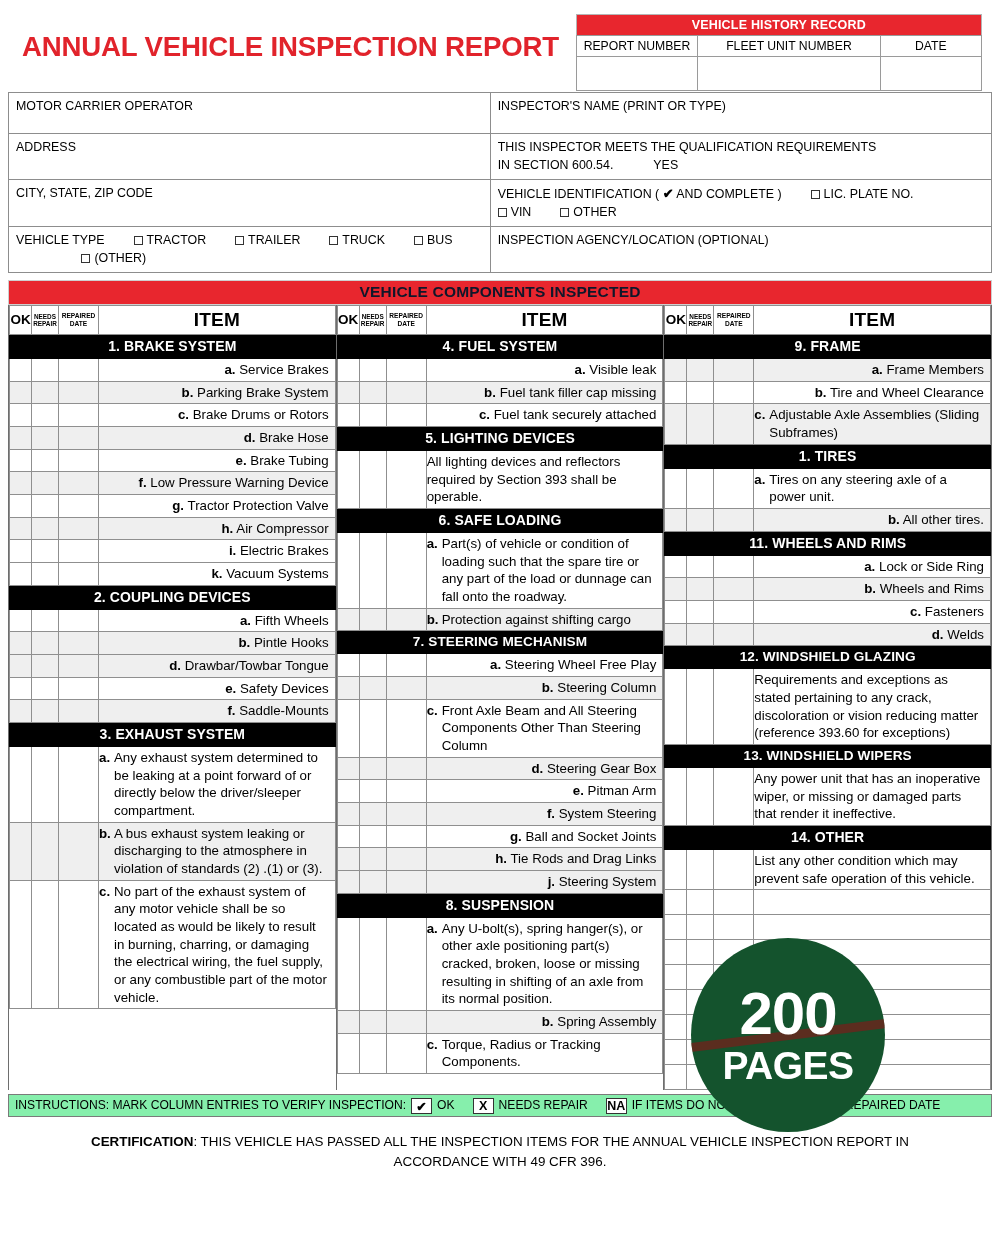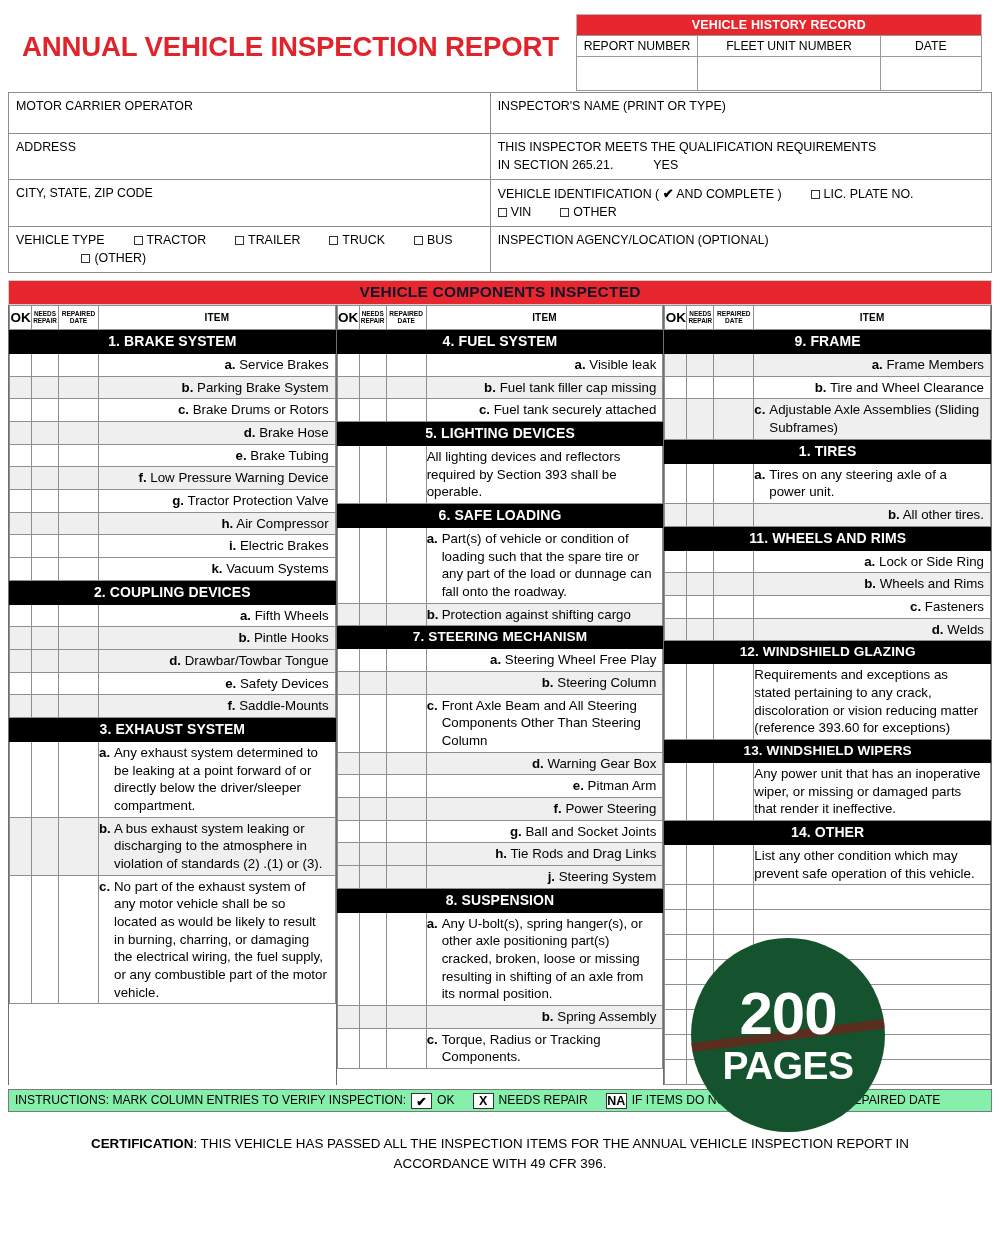--- a/index.html
+++ b/index.html
@@ -74,21 +74,21 @@
   td.nr { width:27px; }
   td.rd { width:40px; }
 
   .hdr td {
     text-align:center; font-weight:bold; vertical-align:middle;
     padding:3px 0; height:24px; background:#fff;
   }
   .hdr .h-ok  { font-size:13.5px; }
   .hdr .h-nr  { font-size:6.4px; line-height:1.15; }
   .hdr .h-rd  { font-size:6.6px; line-height:1.15; }
-  .hdr .h-item{ font-size:10px; letter-spacing:.2px; }
+  .hdr .h-item{ font-size:19px; letter-spacing:.2px; }
 
   tr.sect td {
     background:#000; color:#fff; font-weight:bold;
     font-size:14px; text-align:center; padding:3px 0 4px;
     border:1px solid #000; letter-spacing:.1px;
   }
   tr.sect.wide td { font-size:13.6px; }
 
   td.item {
     font-size:13.3px; line-height:1.33; padding:2px 6px 2px 0;
@@ -123,21 +123,21 @@
     display:inline-block; width:46px; height:16px; border:1px solid #333;
     background:#fff; margin:0 6px; position:relative;
   }
   .instr .line-box:after {
     content:""; position:absolute; left:4px; right:4px; bottom:4px;
     border-bottom:1.5px solid #333;
   }
   .instr .gap { display:inline-block; width:13px; }
 
   
-  .cert { text-align:center; font-size:13.4px; line-height:1.5; margin-top:22px; padding:0 40px; }
+  .cert { text-align:center; font-size:13.4px; line-height:1.5; margin-top:15px; padding:0 40px; }
   .cert b { font-weight:bold; }
 
   
   .badge {
     position:absolute; left:691px; top:938px; width:194px; height:194px;
     border-radius:50%; background:#14532d;
     display:flex; flex-direction:column; align-items:center; justify-content:center;
     color:#fff; z-index:30; overflow:hidden;
   }
   .badge .fold {
@@ -190,21 +190,21 @@
       <td style="width:51%">
         <span>INSPECTOR'S NAME (PRINT OR TYPE)</span>
       </td>
     </tr>
     <tr class="r2">
       <td>
         <span>ADDRESS</span>
       </td>
       <td>
         <span>THIS INSPECTOR MEETS THE QUALIFICATION REQUIREMENTS</span><br>
-        <span>IN SECTION 265.21.</span><span class="ind"></span><span>YES</span>
+        <span>IN SECTION 600.54.</span><span class="ind"></span><span>YES</span>
       </td>
     </tr>
     <tr class="r3">
       <td>
         <span>CITY, STATE, ZIP CODE</span>
       </td>
       <td>
         <span>VEHICLE IDENTIFICATION ( </span><span class="chk">✔</span><span> AND COMPLETE )</span>
         <span class="sp"></span>
         <span class="cb"></span><span>LIC. PLATE NO.</span><br>
@@ -490,33 +490,33 @@
                 <div class="it-wrap">
                   <span class="it-let">c.</span>
                   <span class="it-txt">Front Axle Beam and All Steering Components Other Than Steering Column</span>
                 </div>
               </td>
             </tr>
         <tr class="alt">
               <td class="ok"></td>
               <td class="nr"></td>
               <td class="rd"></td>
-              <td class="item right-al"><b>d.</b> <span>Warning Gear Box</span></td>
+              <td class="item right-al"><b>d.</b> <span>Steering Gear Box</span></td>
             </tr>
         <tr>
               <td class="ok"></td>
               <td class="nr"></td>
               <td class="rd"></td>
               <td class="item right-al"><b>e.</b> <span>Pitman Arm</span></td>
             </tr>
         <tr class="alt">
               <td class="ok"></td>
               <td class="nr"></td>
               <td class="rd"></td>
-              <td class="item right-al"><b>f.</b> <span>Power Steering</span></td>
+              <td class="item right-al"><b>f.</b> <span>System Steering</span></td>
             </tr>
         <tr>
               <td class="ok"></td>
               <td class="nr"></td>
               <td class="rd"></td>
               <td class="item right-al"><b>g.</b> <span>Ball and Socket Joints</span></td>
             </tr>
         <tr class="alt">
               <td class="ok"></td>
               <td class="nr"></td>

